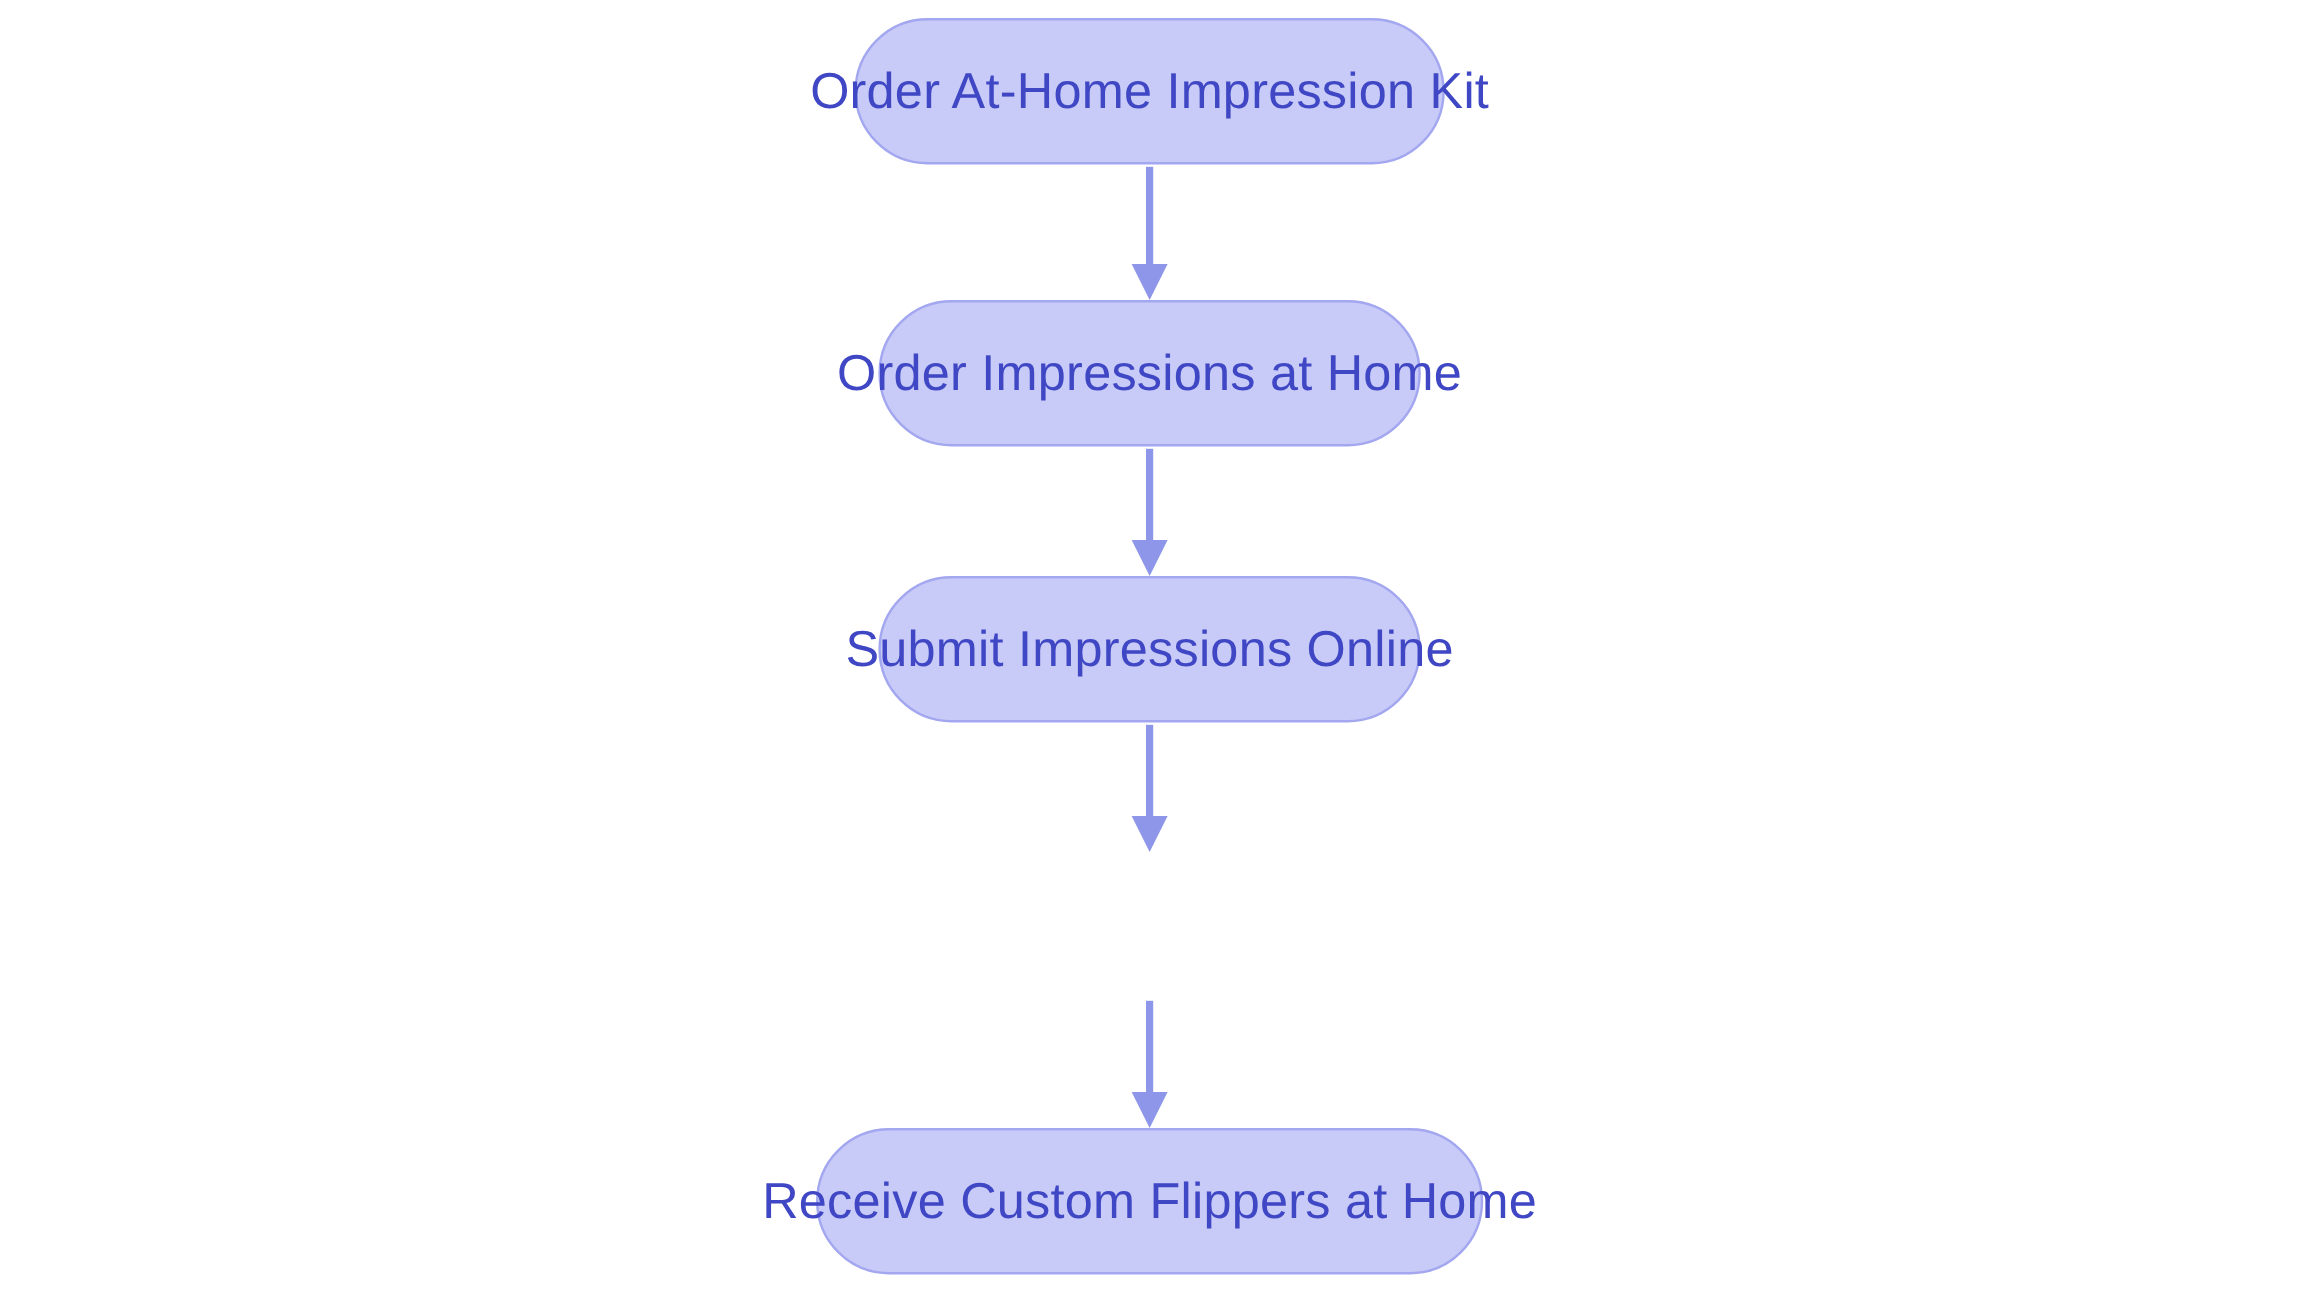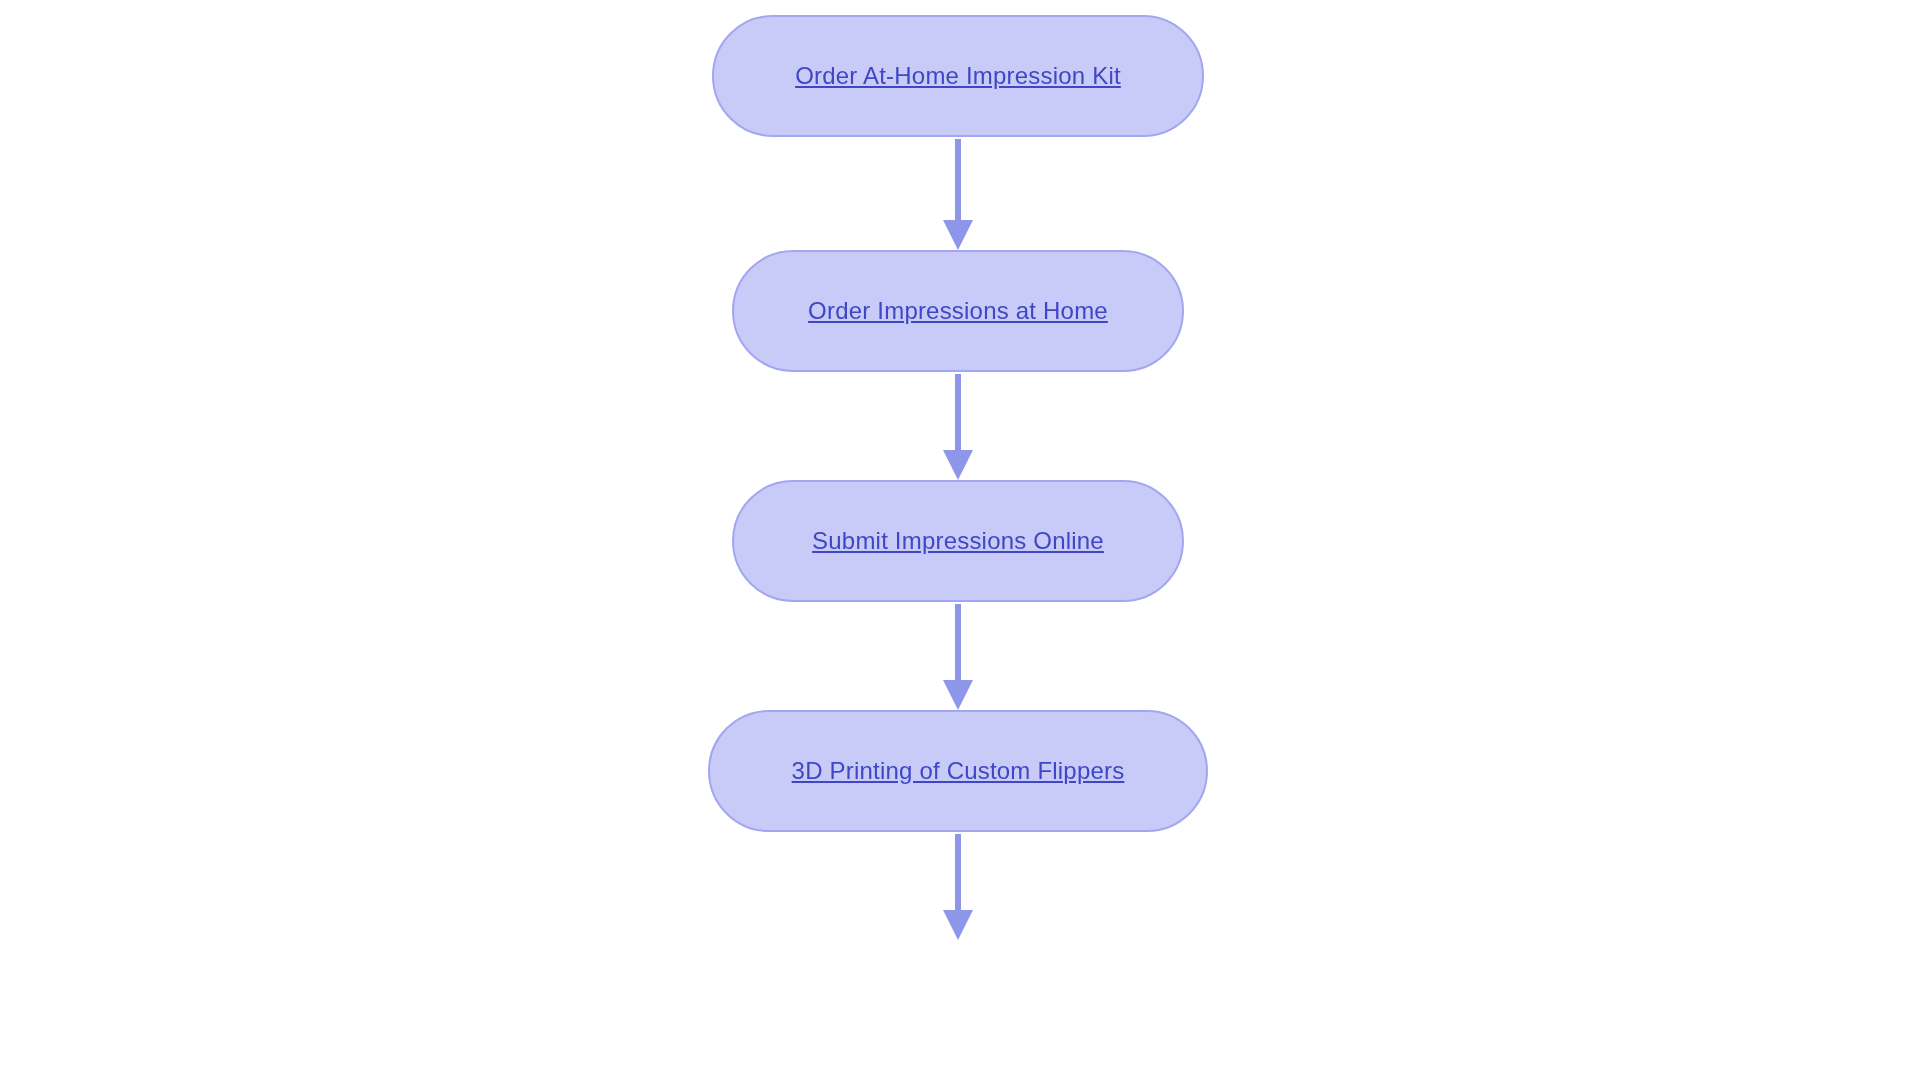--- a/index.html
+++ b/index.html
@@ -27,24 +27,23 @@
     left:958px;
     transform:translateX(-50%);
     height:122px;
     border-radius:61px;
     background:var(--fill);
     border:2px solid var(--border);
     display:flex;
     align-items:center;
     justify-content:center;
     color:var(--text);
-    font-size:24px;
+    font-size:42px;
     letter-spacing:0.2px;
     white-space:nowrap;
-    text-decoration:underline;
   }
   .node-1{top:15px;width:492px;}
   .node-2{top:250px;width:452px;}
   .node-3{top:480px;width:452px;}
   .node-4{top:710px;width:500px;}
   .node-5{top:940px;width:556px;}
 
   .arrow{
     position:absolute;
     left:958px;
@@ -95,23 +94,23 @@
 
   <div class="node node-3">
     <span>Submit Impressions Online</span>
   </div>
 
   <div class="arrow arrow-3">
     <div class="arrow-line"></div>
     <div class="arrow-head"></div>
   </div>
 
-  <div class="node node-4">
-    <span>3D Printing of Custom Flippers</span>
-  </div>
 
   <div class="arrow arrow-4">
     <div class="arrow-line"></div>
     <div class="arrow-head"></div>
   </div>
 
+  <div class="node node-5">
+    <span>Receive Custom Flippers at Home</span>
+  </div>
 
 </div>
 
 </body></html>

